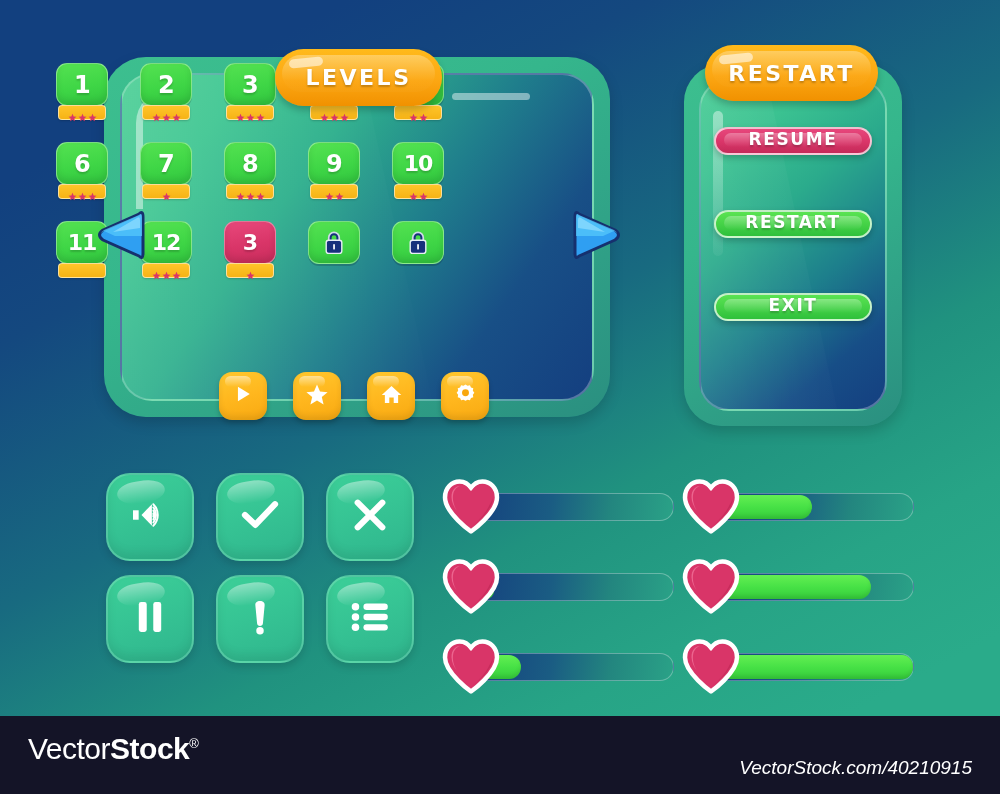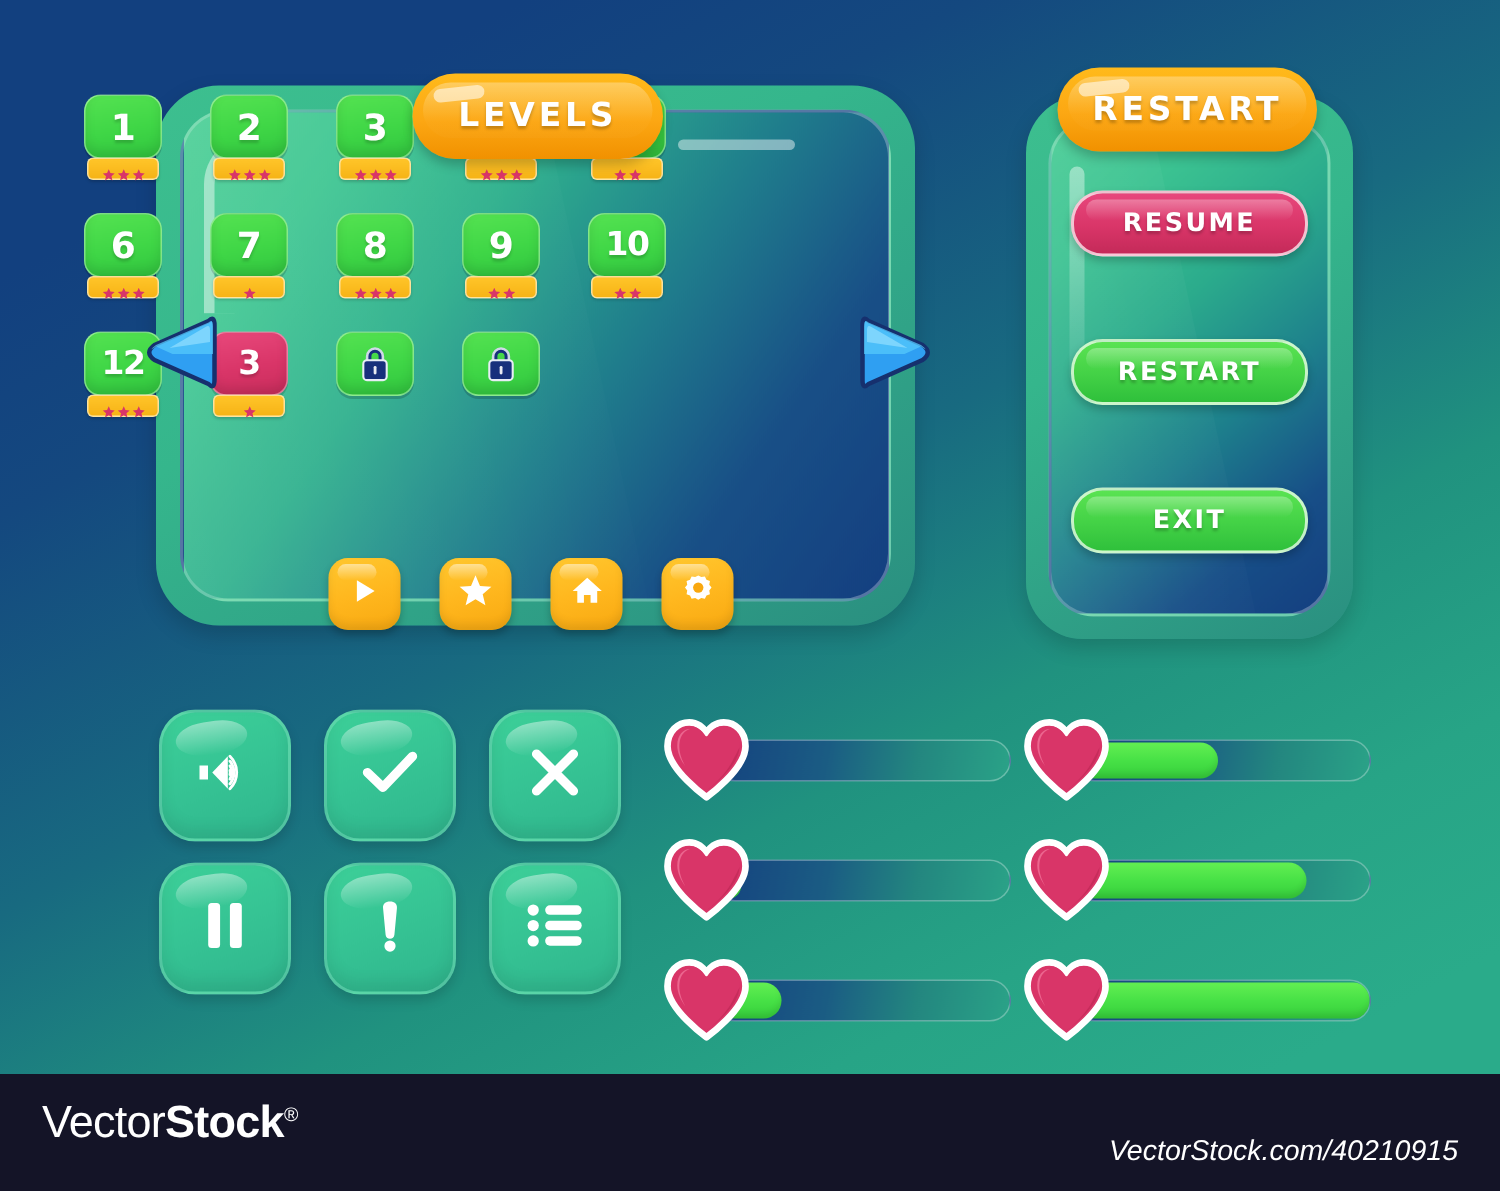--- a/index.html
+++ b/index.html
@@ -206,22 +206,22 @@
     position:absolute; left:12px; top:30px;
     width:10px; height:145px; border-radius:6px;
     background: linear-gradient(180deg, rgba(255,255,255,.42), rgba(255,255,255,.05));
   }
   #option-buttons {
     position:absolute; left:714px; top:127px;
     width:158px; z-index:6;
     display:flex; flex-direction:column; gap:27px;
   }
   .opt-btn {
-    position:relative; width:158px; height:44px; border-radius:21px;
-    display:flex; align-items:center; justify-content:center;
+    position:relative; width:158px; height:28px; border-radius:21px;
+    display:flex; justify-content:center;
     cursor:pointer;
     box-shadow: 0 3px 6px rgba(0,0,0,.22);
     border: 2px solid rgba(255,255,255,.70);
   }
   .opt-btn.green { background: linear-gradient(180deg, #5ae352 0%, #43d146 55%, #2fc03b 100%); margin-top: 28px; }
   .opt-btn.pink  { background: linear-gradient(180deg, #e7477c 0%, #d93568 55%, #c42a59 100%); }
   .opt-btn .gloss {
     position:absolute; left:8px; top:4px; right:8px; height:14px;
     border-radius:12px;
     background: linear-gradient(180deg, rgba(255,255,255,.30), rgba(255,255,255,0));
@@ -427,20 +427,26 @@
           <span class="num two-digit">10</span>
         </div>
         <div class="lvl-stars">
           <span class="st"><svg viewBox="0 0 24 23" width="9" height="9">
               <path d="M12 1.5 L15 8.6 L22.6 9.2 L16.8 14.1 L18.6 21.5 L12 17.5 L5.4 21.5 L7.2 14.1 L1.4 9.2 L9 8.6 Z" fill="#d93568"></path>
             </svg></span>
           <span class="st"><svg viewBox="0 0 24 23" width="9" height="9">
               <path d="M12 1.5 L15 8.6 L22.6 9.2 L16.8 14.1 L18.6 21.5 L12 17.5 L5.4 21.5 L7.2 14.1 L1.4 9.2 L9 8.6 Z" fill="#d93568"></path>
             </svg></span>
         </div>
+      </div>
+      <div class="lvl-cell">
+        <div class="lvl-tile">
+          <span class="num two-digit">11</span>
+        </div>
+        <div class="lvl-stars"></div>
       </div>
       <div class="lvl-cell">
         <div class="lvl-tile">
           <span class="num two-digit">12</span>
         </div>
         <div class="lvl-stars">
           <span class="st"><svg viewBox="0 0 24 23" width="9" height="9">
               <path d="M12 1.5 L15 8.6 L22.6 9.2 L16.8 14.1 L18.6 21.5 L12 17.5 L5.4 21.5 L7.2 14.1 L1.4 9.2 L9 8.6 Z" fill="#d93568"></path>
             </svg></span>
           <span class="st"><svg viewBox="0 0 24 23" width="9" height="9">

